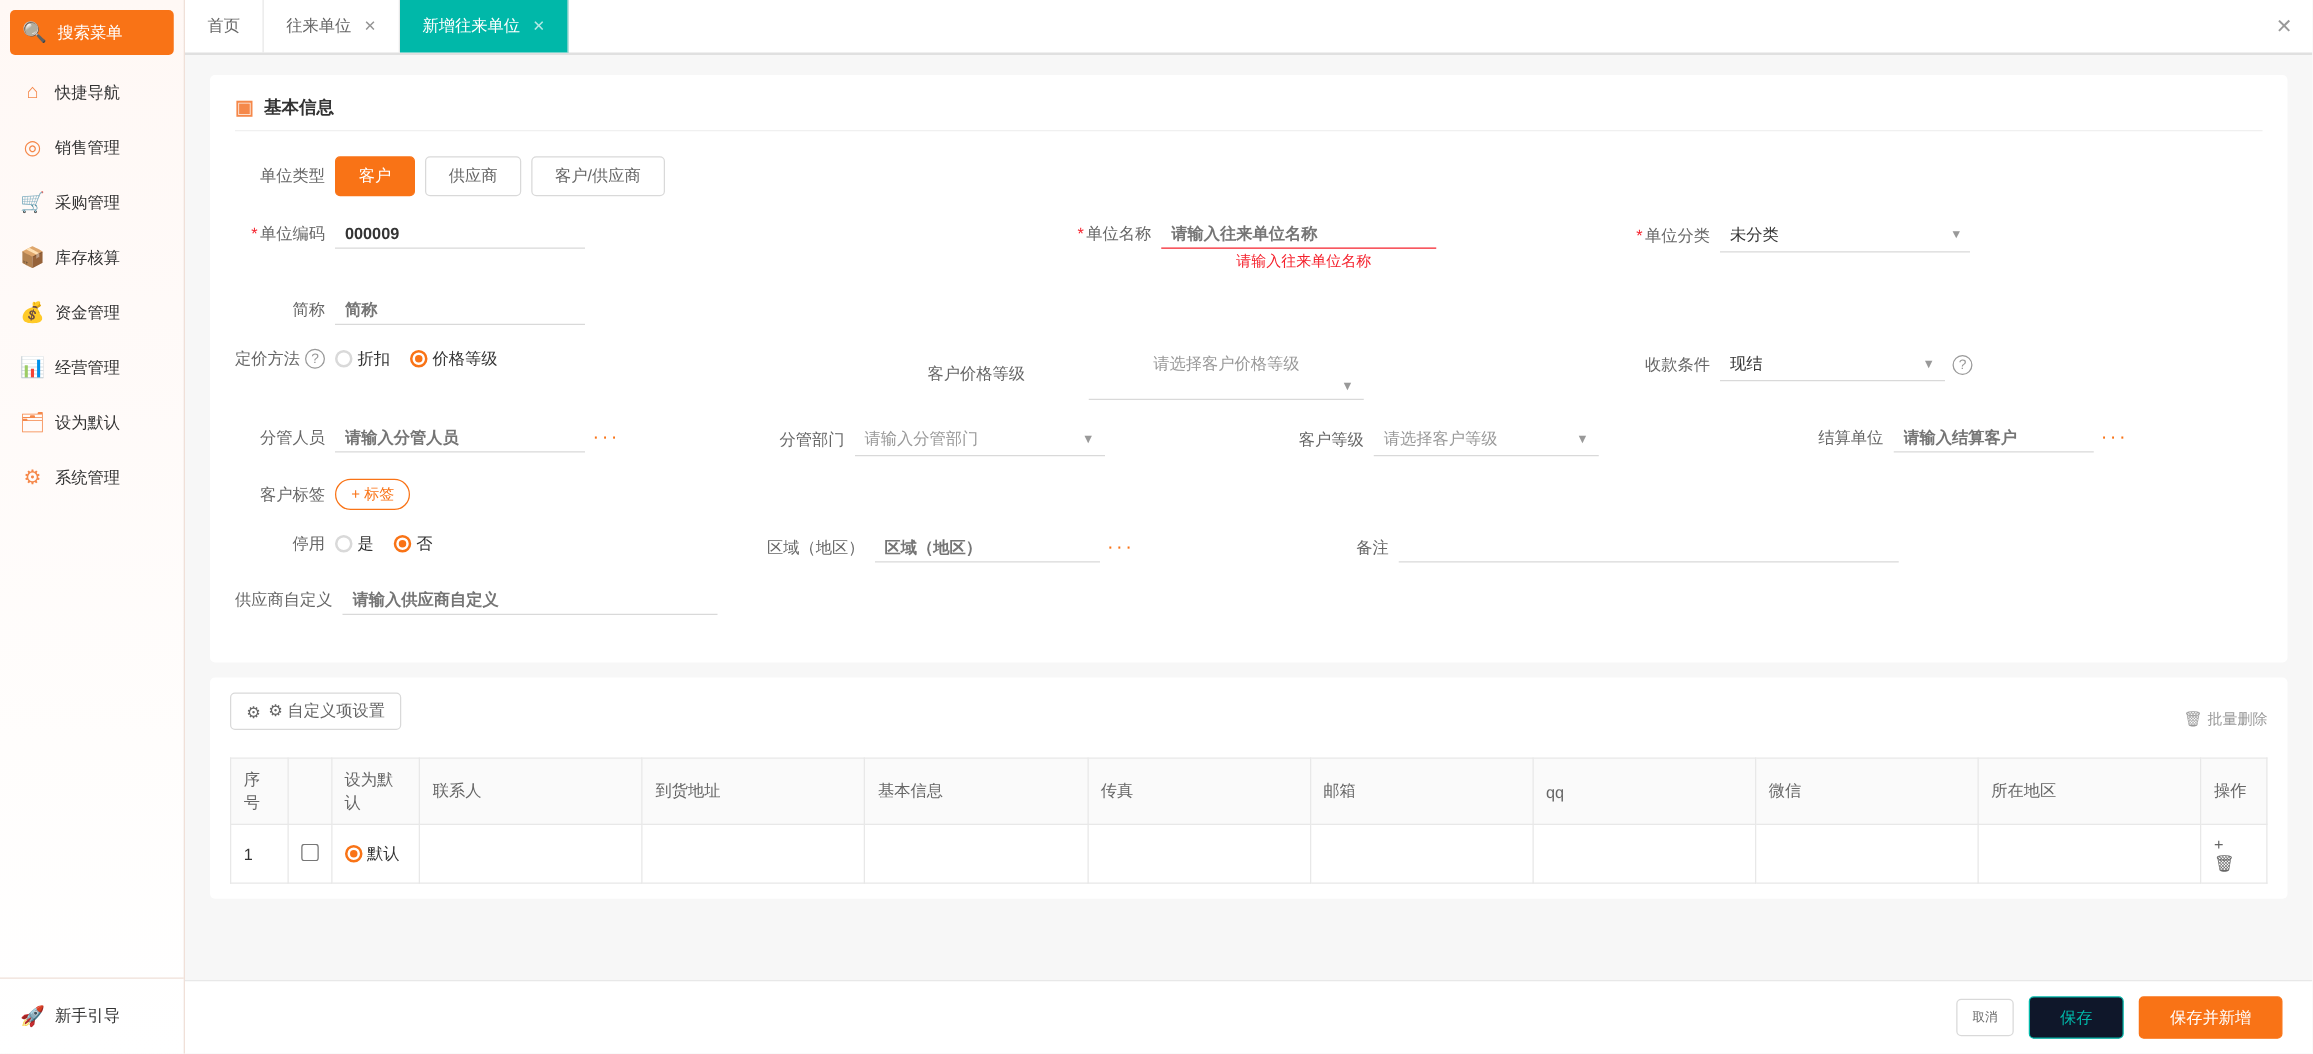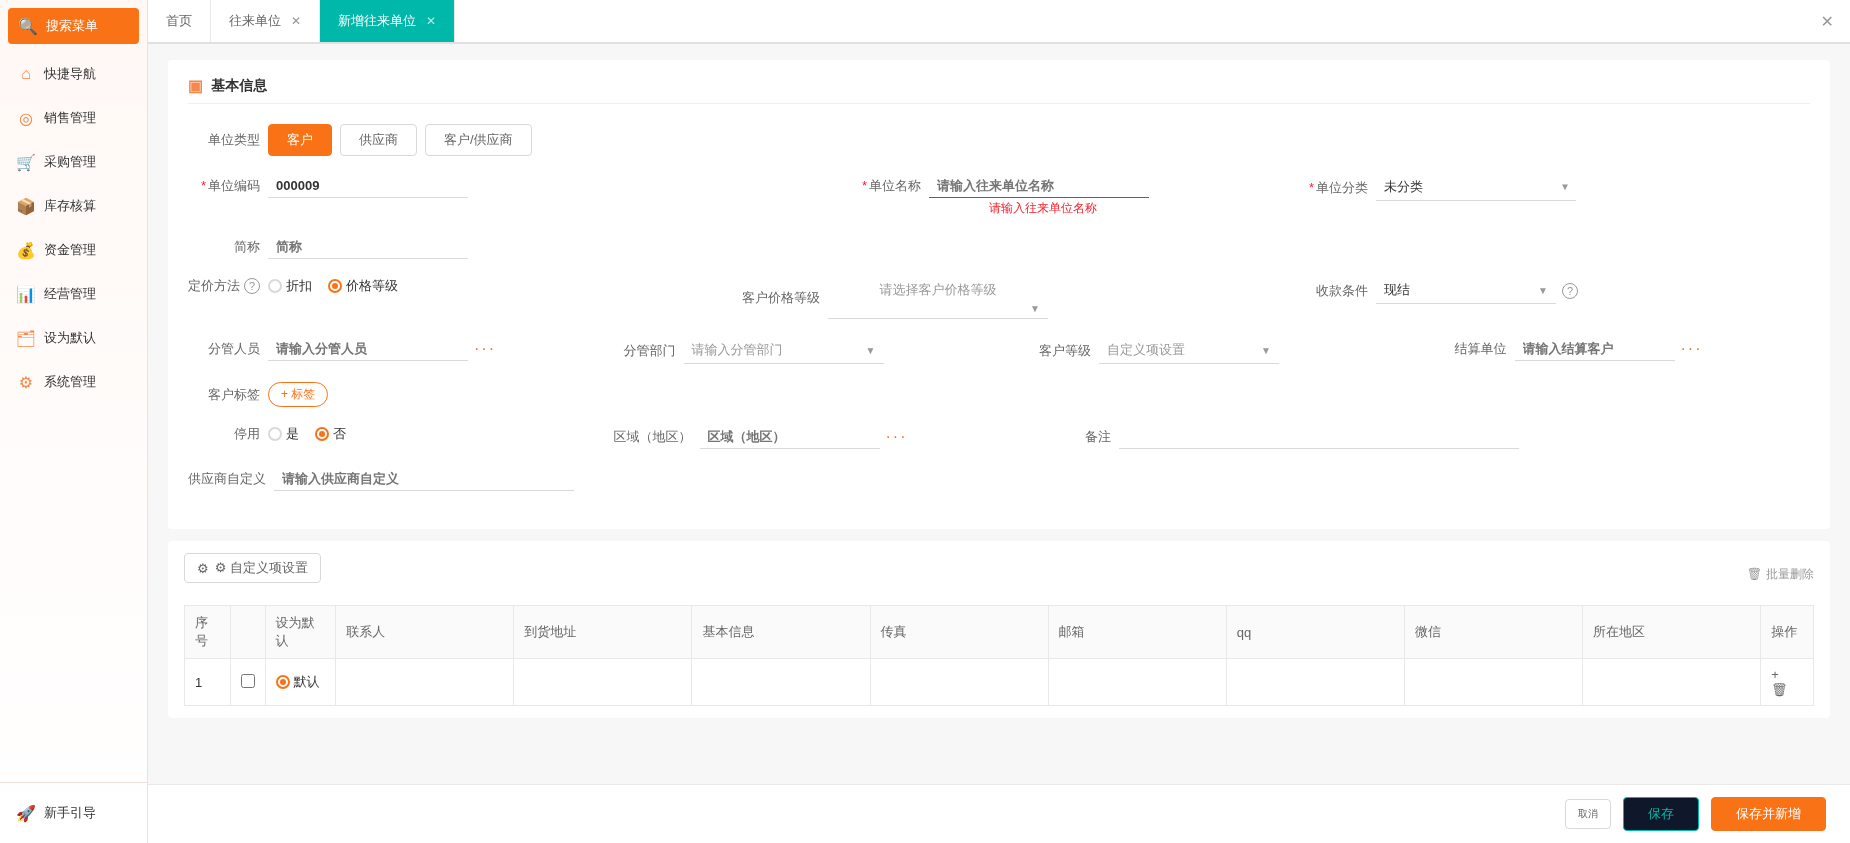--- a/index.html
+++ b/index.html
@@ -463,21 +463,21 @@
               <div class="radio-circle"></div>
               <span>折扣</span>
             </div>
             <div class="radio-item">
               <div class="radio-circle checked"></div>
               <span>价格等级</span>
             </div>
           </div>
         </div>
         <div class="col-divider"></div>
-        <div class="form-field" style="flex:1;">
+        <div class="form-field" style="flex:1;gap:43px;">
           <span class="field-label">客户价格等级</span>
           <div class="field-select" style="width:220px;flex-direction:column;">
             <span>请选择客户价格等级</span>
             <span class="chevron">▼</span>
           </div>
         </div>
         <div class="col-divider"></div>
         <div class="form-field" style="flex:1;">
           <span class="field-label">收款条件</span>
           <div class="field-select" style="width:180px;">
@@ -499,21 +499,21 @@
           <span class="field-label">分管部门</span>
           <div class="field-select" style="width:200px;">
             <span>请输入分管部门</span>
             <span class="chevron">▼</span>
           </div>
         </div>
         <div class="col-divider"></div>
         <div class="form-field" style="flex:1;">
           <span class="field-label">客户等级</span>
           <div class="field-select" style="width:180px;">
-            <span>自定义项设置</span>
+            <span>请选择客户等级</span>
             <span class="chevron">▼</span>
           </div>
         </div>
         <div class="col-divider"></div>
         <div class="form-field" style="flex:1;">
           <span class="field-label">结算单位</span>
           <input class="field-input" type="text" style="width: 160px;" placeholder="请输入结算客户">
           <span class="dots-btn">···</span>
         </div>
       </div>

